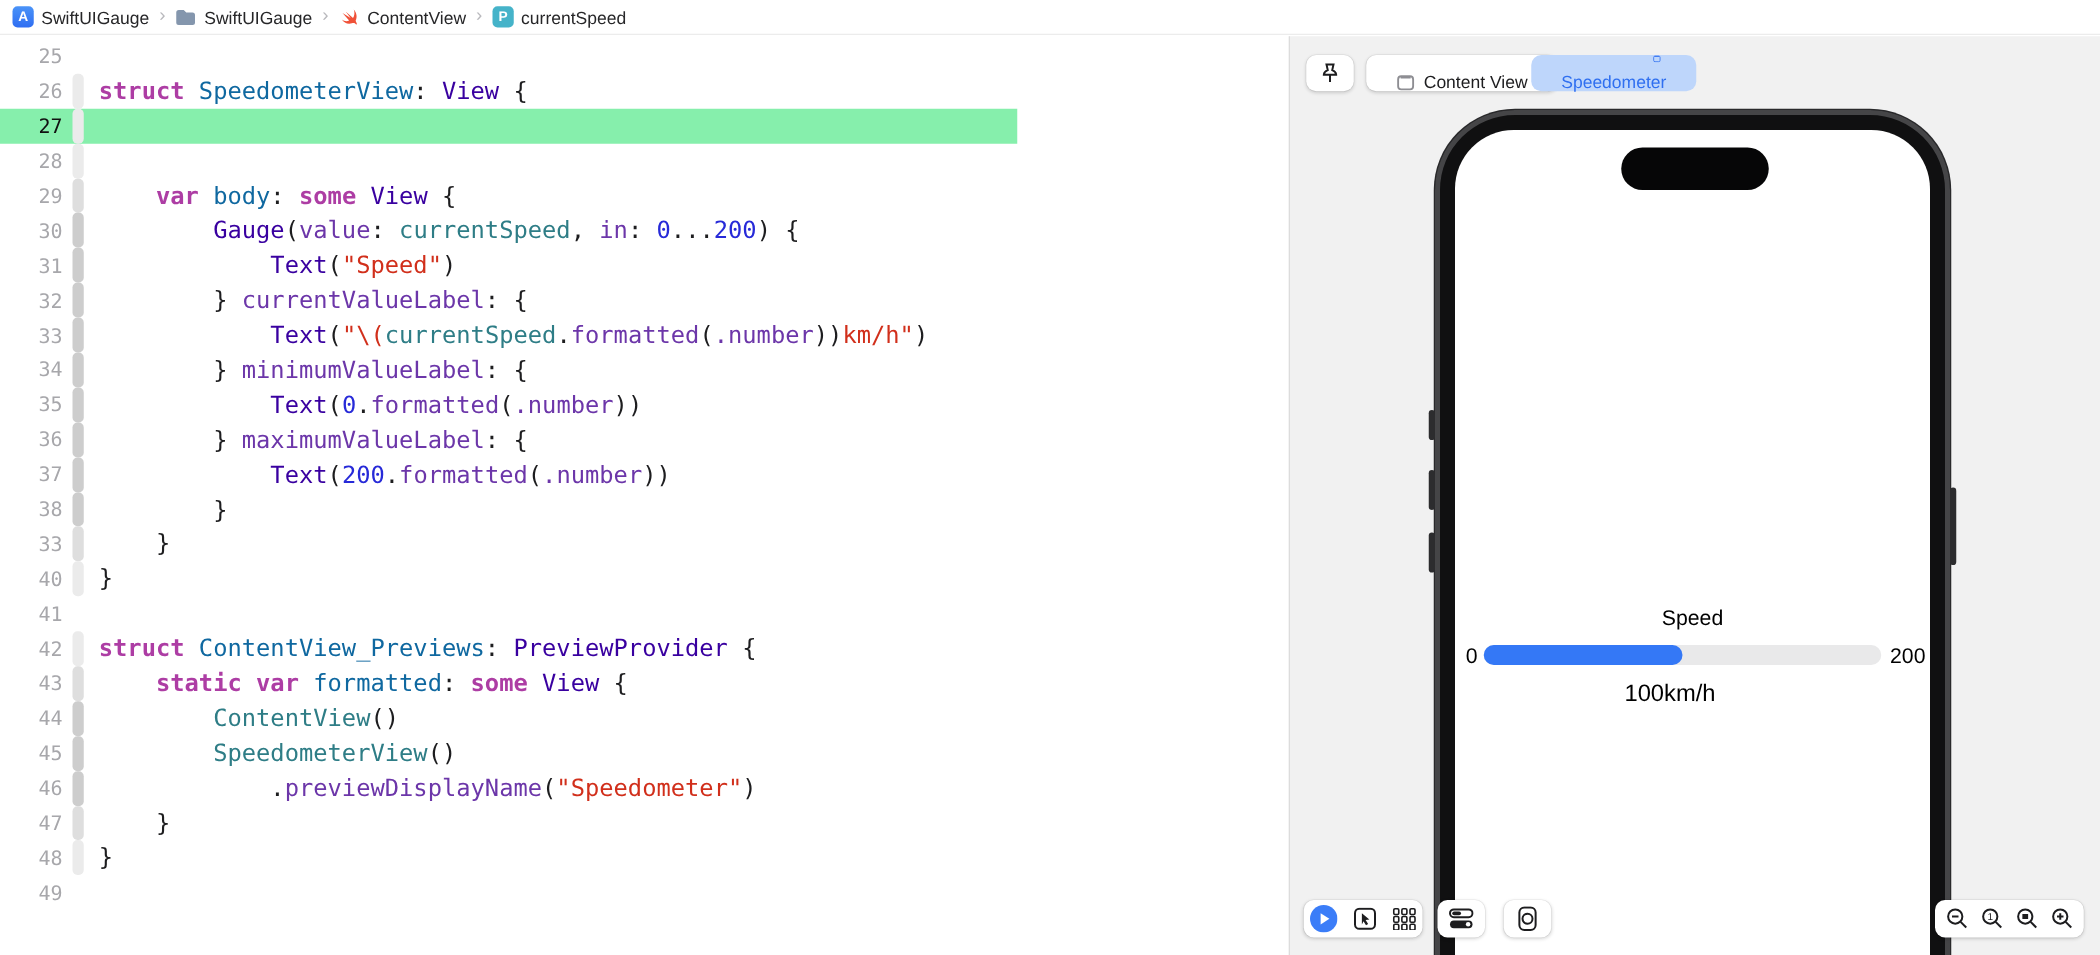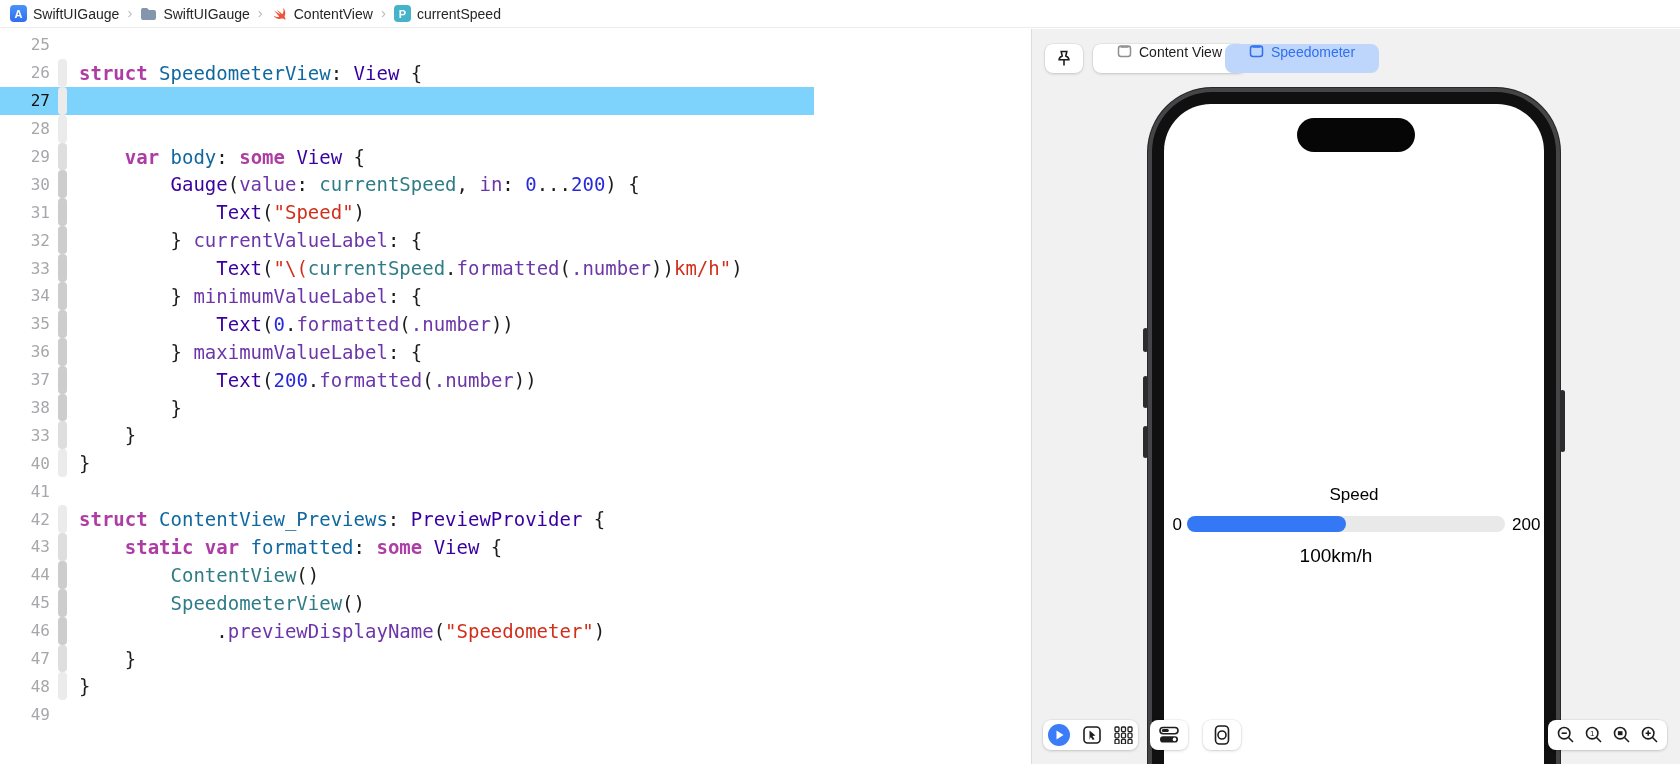--- a/index.html
+++ b/index.html
@@ -17,21 +17,21 @@
   .badge { width:17px; height:17px; border-radius:4px; display:flex; align-items:center;
            justify-content:center; color:#fff; font-size:11px; font-weight:bold; }
   .badge.app { background:linear-gradient(#4a93f8,#2f6ef2); }
   .badge.prop { background:#45b3c9; }
 
   
   .editor { position:absolute; left:0; top:29px; width:814px; height:735px;
             background:#fff; overflow:hidden; }
   .code-row { display:flex; align-items:center; height:27.9px; white-space:pre;
               font-family:"DejaVu Sans Mono","Liberation Mono",monospace; }
-  .code-row.current { background:#7dd3fc; }
+  .code-row.current { background:#86efac; }
   .lnum { flex:0 0 58px; text-align:right; padding-right:8px; font-size:16px;
           color:#a7a7ab; }
   .current .lnum { color:#111; }
   .ribbon { flex:0 0 9px; height:27.9px; border-radius:4px; }
   .ribbon.d0 { background:transparent; }
   .ribbon.d1 { background:#ebebeb; }
   .ribbon.d2 { background:#dedede; }
   .ribbon.d3 { background:#cdcdcd; }
   .code-text { margin-left:12px; font-size:19px; color:#1d1d1f; }
   .c-kw   { color:#ad3da4; font-weight:bold; }
@@ -46,21 +46,21 @@
            height:21px; vertical-align:-4px; margin:0 -1px; }
 
   
   .canvas { position:absolute; left:1031px; top:29px; width:649px; height:735px;
             background:#f1f1f1; border-left:1px solid #dcdcdc; }
   .pill { position:absolute; background:#fff; border-radius:8px;
           box-shadow:0 0 0 0.5px rgba(0,0,0,.07), 0 1px 3px rgba(0,0,0,.16);
           display:flex; align-items:center; justify-content:center; z-index:20; }
   .tab { position:absolute; height:29px; border-radius:8px; background:#fff;
          box-shadow:0 0 0 0.5px rgba(0,0,0,.07), 0 1px 3px rgba(0,0,0,.16);
-         display:flex; align-items:flex-start; gap:7px; padding:0 24px;
+         display:flex; align-items:flex-end; gap:7px; padding:0 24px;
          font-size:14px; color:#1d1d1f; z-index:20; }
   .tab.selected { background:#bed6fb; color:#2f6ff0; box-shadow:none; }
   .tab svg, .pill svg { display:block; }
 
   
   .phone { position:absolute; left:1148px; top:88px; width:412px; height:860px;
            border-radius:64px; background:#101011;
            box-shadow:inset 0 0 0 4px #454547, 0 0 0 1px #29292b; z-index:5; }
   .screen { position:absolute; left:16px; top:16px; right:16px; bottom:16px;
             background:#fff; border-radius:47px; }
@@ -151,21 +151,21 @@
   </svg>
 </div>
 
 <div class="tab" style="left:1093px; top:44px;">
   <svg width="15" height="14" viewBox="0 0 15 14">
     <rect x="1.5" y="2" width="12" height="10.5" rx="2.5" fill="none" stroke="#8e8e93" stroke-width="1.5"></rect>
     <path d="M3.5 2.2 h8 v1.6 h-8 z" fill="#8e8e93"></path>
   </svg>
   <span>Content View</span>
 </div>
-<div class="tab selected" style="left:1225px; top:44px;">
+<div class="tab selected" style="left:1225px; top:44px;flex-direction:column;">
   <svg width="15" height="14" viewBox="0 0 15 14">
     <rect x="1.5" y="2" width="12" height="10.5" rx="2.5" fill="none" stroke="#2f6ff0" stroke-width="1.5"></rect>
     <path d="M3.5 2.2 h8 v1.6 h-8 z" fill="#2f6ff0"></path>
   </svg>
   <span>Speedometer</span>
 </div>
 
 <div class="phone">
   <span class="sidebtn" style="left:-5px; top:240px; height:24px;"></span>
   <span class="sidebtn" style="left:-5px; top:288px; height:32px;"></span>

